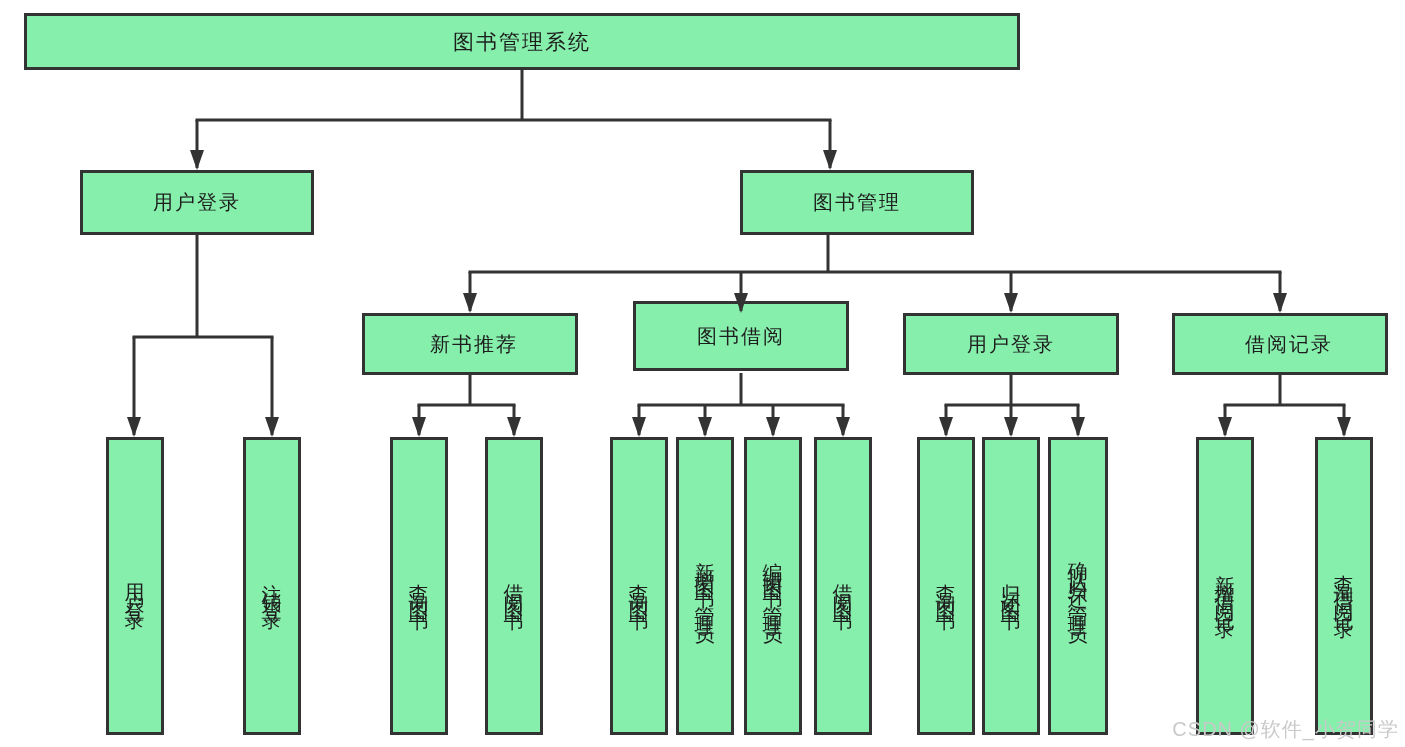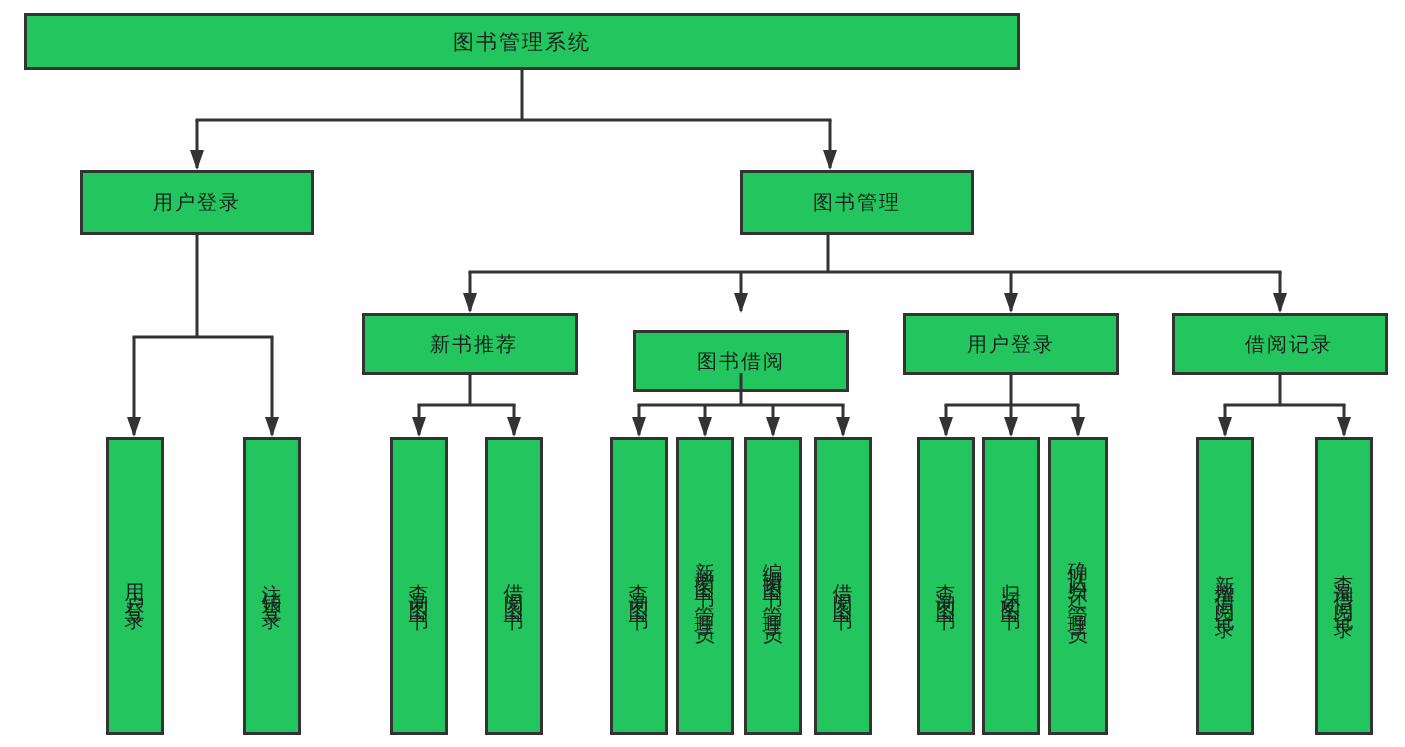--- a/index.html
+++ b/index.html
@@ -10,21 +10,21 @@
     overflow: hidden;
     font-family: "Liberation Sans", sans-serif;
     color: #1d1d1d;
   }
   .stage { position: absolute; left: 0; top: 0; width: 1405px; height: 747px; }
 
   .box {
     position: absolute;
     box-sizing: border-box;
     border: 3px solid #333333;
-    background: #22c55e;
+    background: #86efac;
     display: flex;
     align-items: center;
     justify-content: center;
   }
   .h { font-size: 20px; letter-spacing: 2px; white-space: nowrap; }
 
   .v .vt {
     writing-mode: vertical-rl;
     text-orientation: mixed;
     font-size: 20px;
@@ -32,21 +32,21 @@
     line-height: 1;
   }
 
   
   #root           { left: 24px;  top: 13px;  width: 996px; height: 57px; font-size: 21px; }
   
   #n-user-login   { left: 80px;  top: 170px; width: 234px; height: 65px; }
   #n-book-mgmt    { left: 711px; top: 170px; width: 234px; height: 65px; margin-left: 29px; }
   
   #n-new-book     { left: 362px; top: 313px; width: 216px; height: 62px; padding-left: 8px; }
-  #n-book-borrow  { left: 633px; top: 330px; width: 216px; height: 62px; }
+  #n-book-borrow  { left: 633px; top: 301px; width: 216px; height: 70px; }
   #n-cur-borrow   { left: 903px; top: 313px; width: 216px; height: 62px; }
   #n-borrow-rec   { left: 1172px;top: 313px; width: 216px; height: 62px; padding-left: 18px; }
   
   .leaf { top: 437px; height: 298px; }
   #l-user-login { left: 106px;  width: 58px; }
   #l-logout     { left: 243px;  width: 58px; }
   #l-nbr-query  { left: 390px;  width: 58px; }
   #l-nbr-borrow { left: 485px;  width: 58px; }
   #l-bb-query   { left: 610px;  width: 58px; }
   #l-bb-add     { left: 676px;  width: 58px; }
@@ -189,13 +189,14 @@
     </g>
 
     <g>
       <path d="M1280,373 V405"></path>
       <path d="M1223.5,405 H1345.5"></path>
       <path d="M1225,405 V435" marker-end="url(#arw)"></path>
       <path d="M1344,405 V435" marker-end="url(#arw)"></path>
     </g>
   </svg>
 
+  <div class="watermark">CSDN @软件_小贺同学</div>
 </div>
 
 </body></html>

